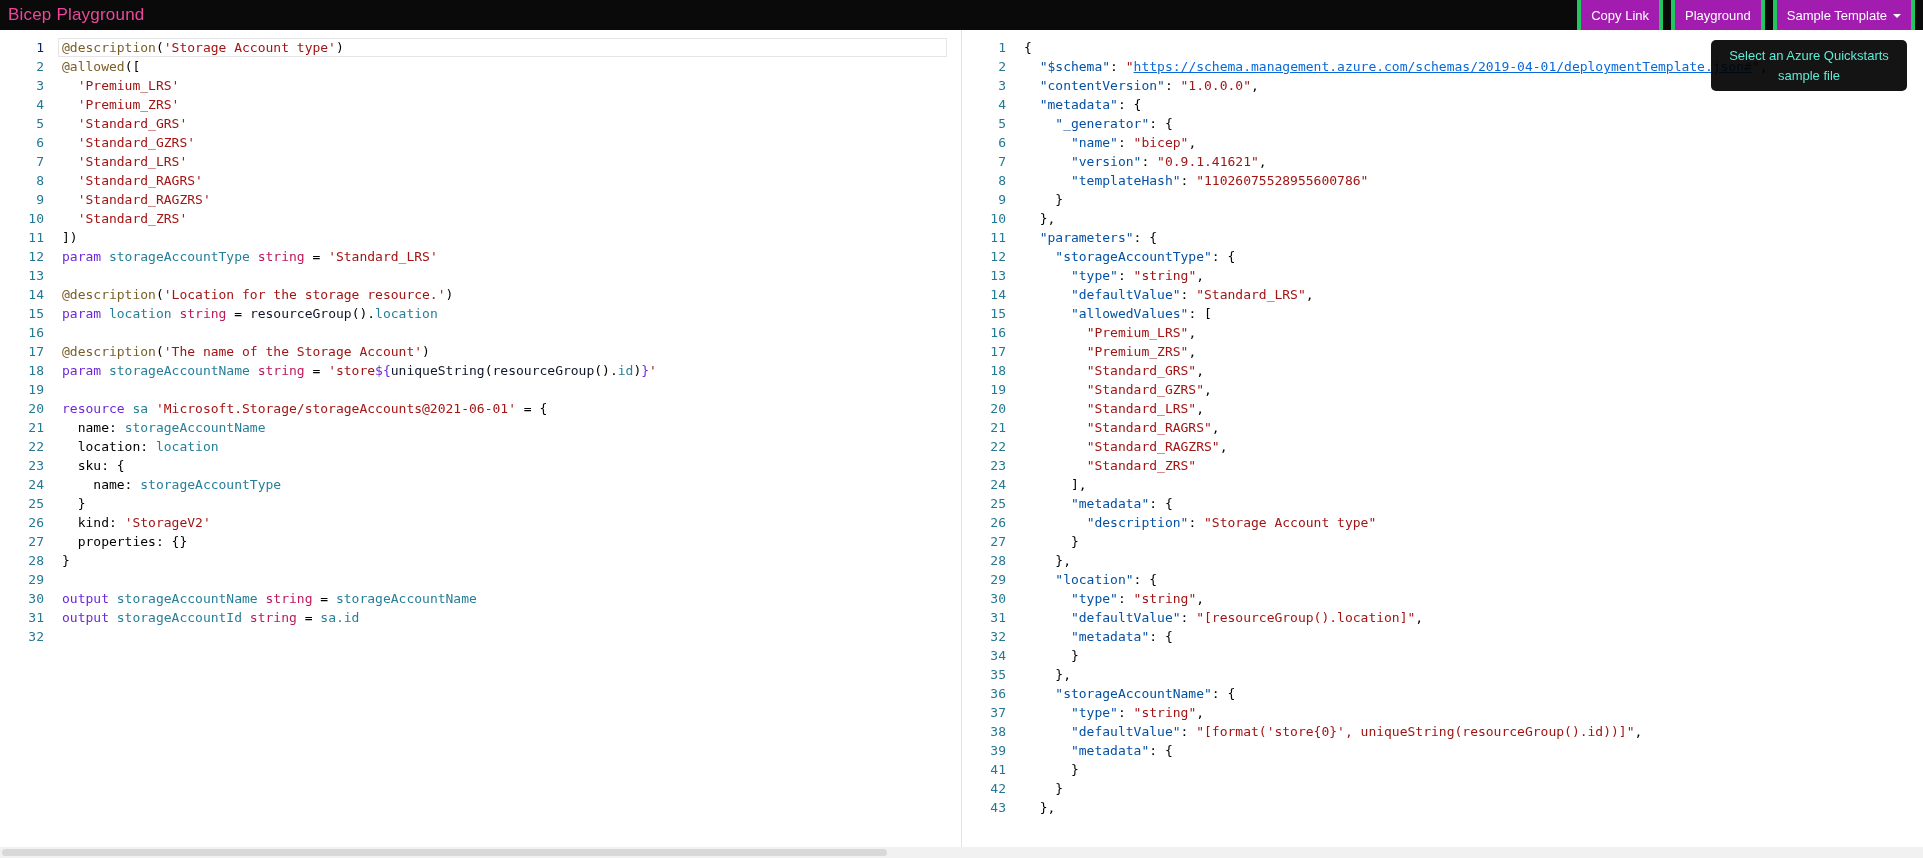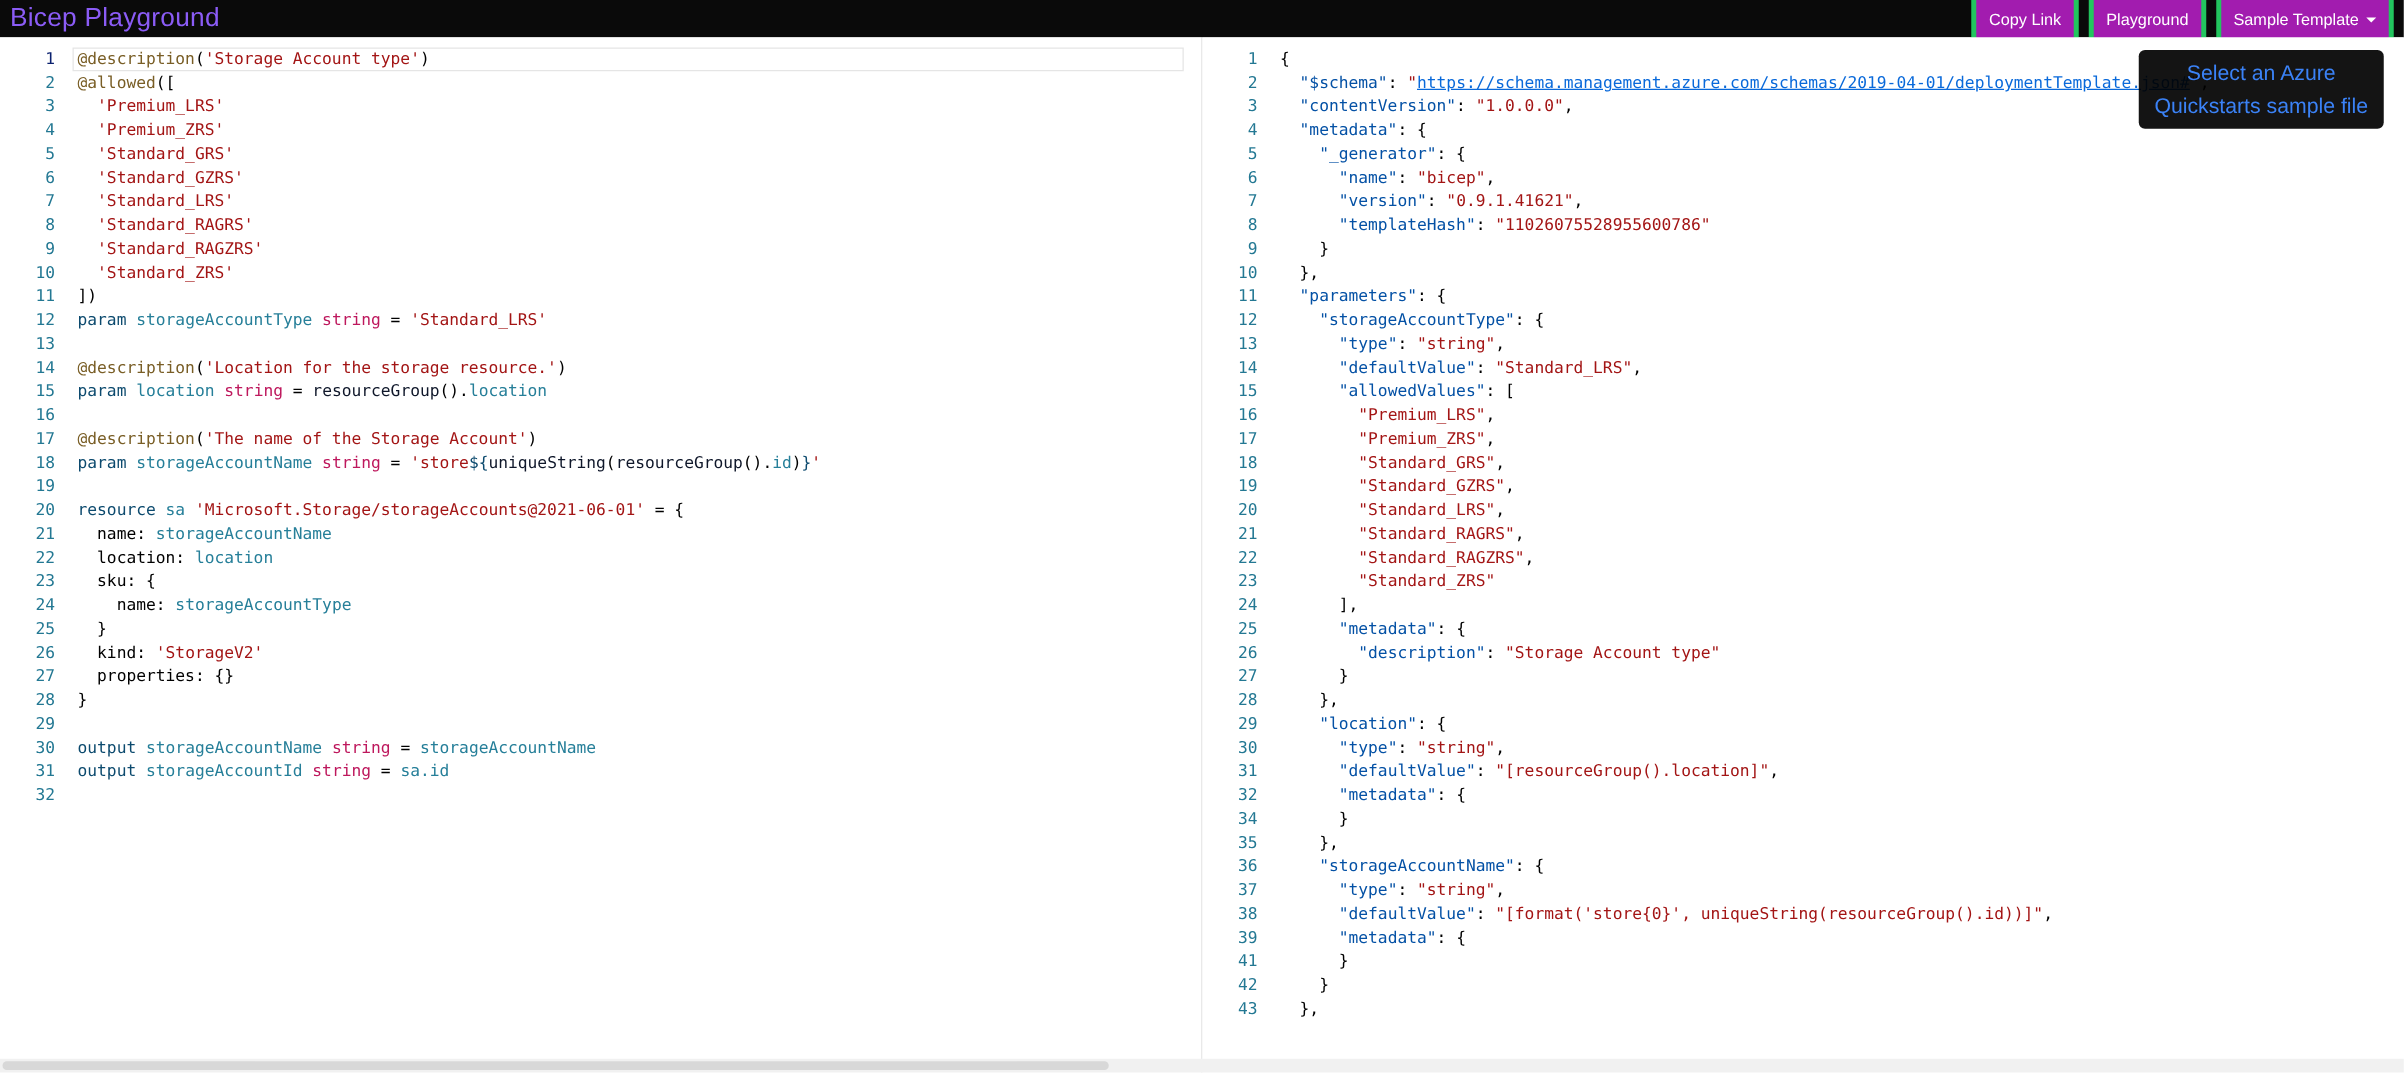--- a/index.html
+++ b/index.html
@@ -2,45 +2,45 @@
 <html><head>
 <meta charset="utf-8">
 <style>
   *{box-sizing:border-box}
   html,body{margin:0;padding:0}
   body{width:1923px;height:858px;overflow:hidden;background:#fff;font-family:"Liberation Sans",sans-serif}
   .app{position:relative;width:100%;height:100%;display:flex;flex-direction:column}
 
   
   .header{flex:0 0 30px;height:30px;background:#0a0a0a;display:flex;align-items:center;justify-content:space-between;padding:0 8px}
-  .title{color:#8b5cf6;font-size:21px;letter-spacing:.2px}
+  .title{color:#ec4899;font-size:17px;letter-spacing:.2px}
   .actions{display:flex;gap:8px;align-items:center}
   .btn{background:#a21caf;color:#fff;border:4px solid #22c55e;border-radius:4px;font-size:13px;font-family:"Liberation Sans",sans-serif;padding:16px 10px;height:24px;cursor:pointer;display:inline-flex;align-items:center;gap:6px;white-space:nowrap}
   .caret{width:0;height:0;border-left:4px solid transparent;border-right:4px solid transparent;border-top:4px solid #fff;display:inline-block;margin-top:1px}
 
   
-  .tooltip{position:absolute;top:40px;right:16px;width:196px;background:rgba(0,0,0,.92);color:#3b82f6;font-size:17px;line-height:1.5;text-align:center;padding:6px 8px;border-radius:5px;z-index:20}
+  .tooltip{position:absolute;top:40px;right:16px;width:196px;background:rgba(0,0,0,.92);color:#5eead4;font-size:13px;line-height:1.5;text-align:center;padding:6px 8px;border-radius:5px;z-index:20}
 
   
   .main{flex:1;display:flex;min-height:0;position:relative;background:#fff}
   .editor{flex:1;min-width:0;overflow:hidden;background:#fff;font-family:"DejaVu Sans Mono","Liberation Mono",monospace;font-size:13px}
   .divider{flex:0 0 1px;background:#e2e2e2}
   .lines{padding-top:8px}
   .line{display:flex;height:19px;line-height:19px;white-space:pre;position:relative}
   .ln{flex:0 0 44px;text-align:right;color:#237893;user-select:none}
   .code{margin-left:18px}
   .line.current::after{content:"";position:absolute;left:58px;right:14px;top:0;bottom:0;border:1px solid #e5e5e5;pointer-events:none}
   .line.current .ln{color:#0b216f}
 
   
   .tk-pl{color:#000000}
   .tk-dec{color:#795E26}
   .tk-fn{color:#0f172a}
   .tk-str{color:#a31515}
-  .tk-kw{color:#0c4a6e}
+  .tk-kw{color:#6d28d9}
   .tk-ty{color:#be185d}
   .tk-id{color:#267f99}
   .tk-key{color:#0451a5}
   .tk-val{color:#a31515}
   .tk-link{color:#0969da;text-decoration:underline}
 
   
   .hscroll{position:absolute;left:0;right:0;bottom:0;height:11px;background:#f1f1f1;z-index:5}
   .hthumb{position:absolute;left:2px;top:2px;bottom:2px;width:46%;background:#d8d8d8;border-radius:4px}
 </style>

